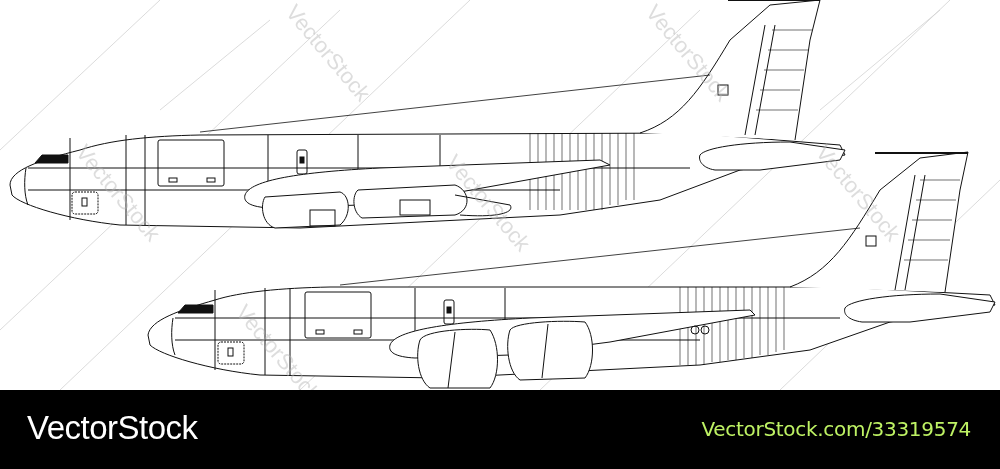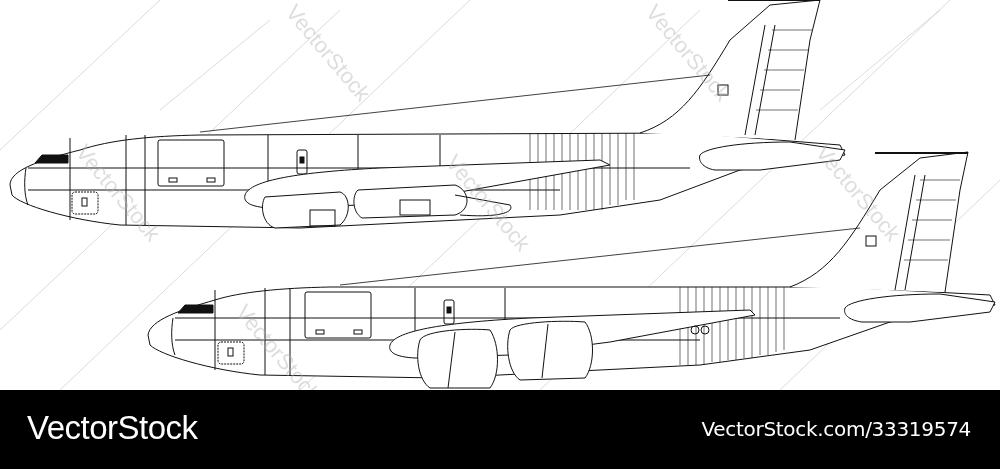--- a/index.html
+++ b/index.html
@@ -1,21 +1,21 @@
 <!DOCTYPE html>
 <html><head>
 <meta charset="utf-8">
 <style>
   html, body { margin: 0; padding: 0; background: #ffffff; }
   body { width: 1000px; height: 469px; overflow: hidden; position: relative; font-family: "Liberation Sans", sans-serif; }
   .canvas { position: absolute; left: 0; top: 0; width: 1000px; height: 390px; background: #ffffff; overflow: hidden; }
   .canvas svg { position: absolute; left: 0; top: 0; }
   .footer { position: absolute; left: 0; top: 390px; width: 1000px; height: 79px; background: #000000; }
   .brand { position: absolute; left: 27px; top: 18px; color: #ffffff; font-family: "Liberation Sans", sans-serif; font-size: 33px; letter-spacing: -0.5px; line-height: 40px; }
-  .stock-id { position: absolute; right: 29px; top: 25px; color: #ffffff; font-family: "DejaVu Sans", sans-serif; font-size: 20px; letter-spacing: -0.3px; line-height: 28px; }
+  .stock-id { position: absolute; right: 29px; top: 25px; color: #bef264; font-family: "DejaVu Sans", sans-serif; font-size: 20px; letter-spacing: -0.3px; line-height: 28px; }
   .wm { position: absolute; color: rgba(180,180,180,0.45); font-size: 22px; font-family: "Liberation Sans", sans-serif; transform: rotate(50deg); transform-origin: left top; white-space: nowrap; pointer-events: none; }
 </style>
 </head>
 <body>
 
 <div class="canvas">
   <svg width="1000" height="390" viewBox="0 0 1000 390" fill="none" stroke="#111" stroke-width="1">
 
     <g stroke="#d2d2d2" stroke-width="0.8">
       <line x1="0" y1="150" x2="160" y2="0"></line>

